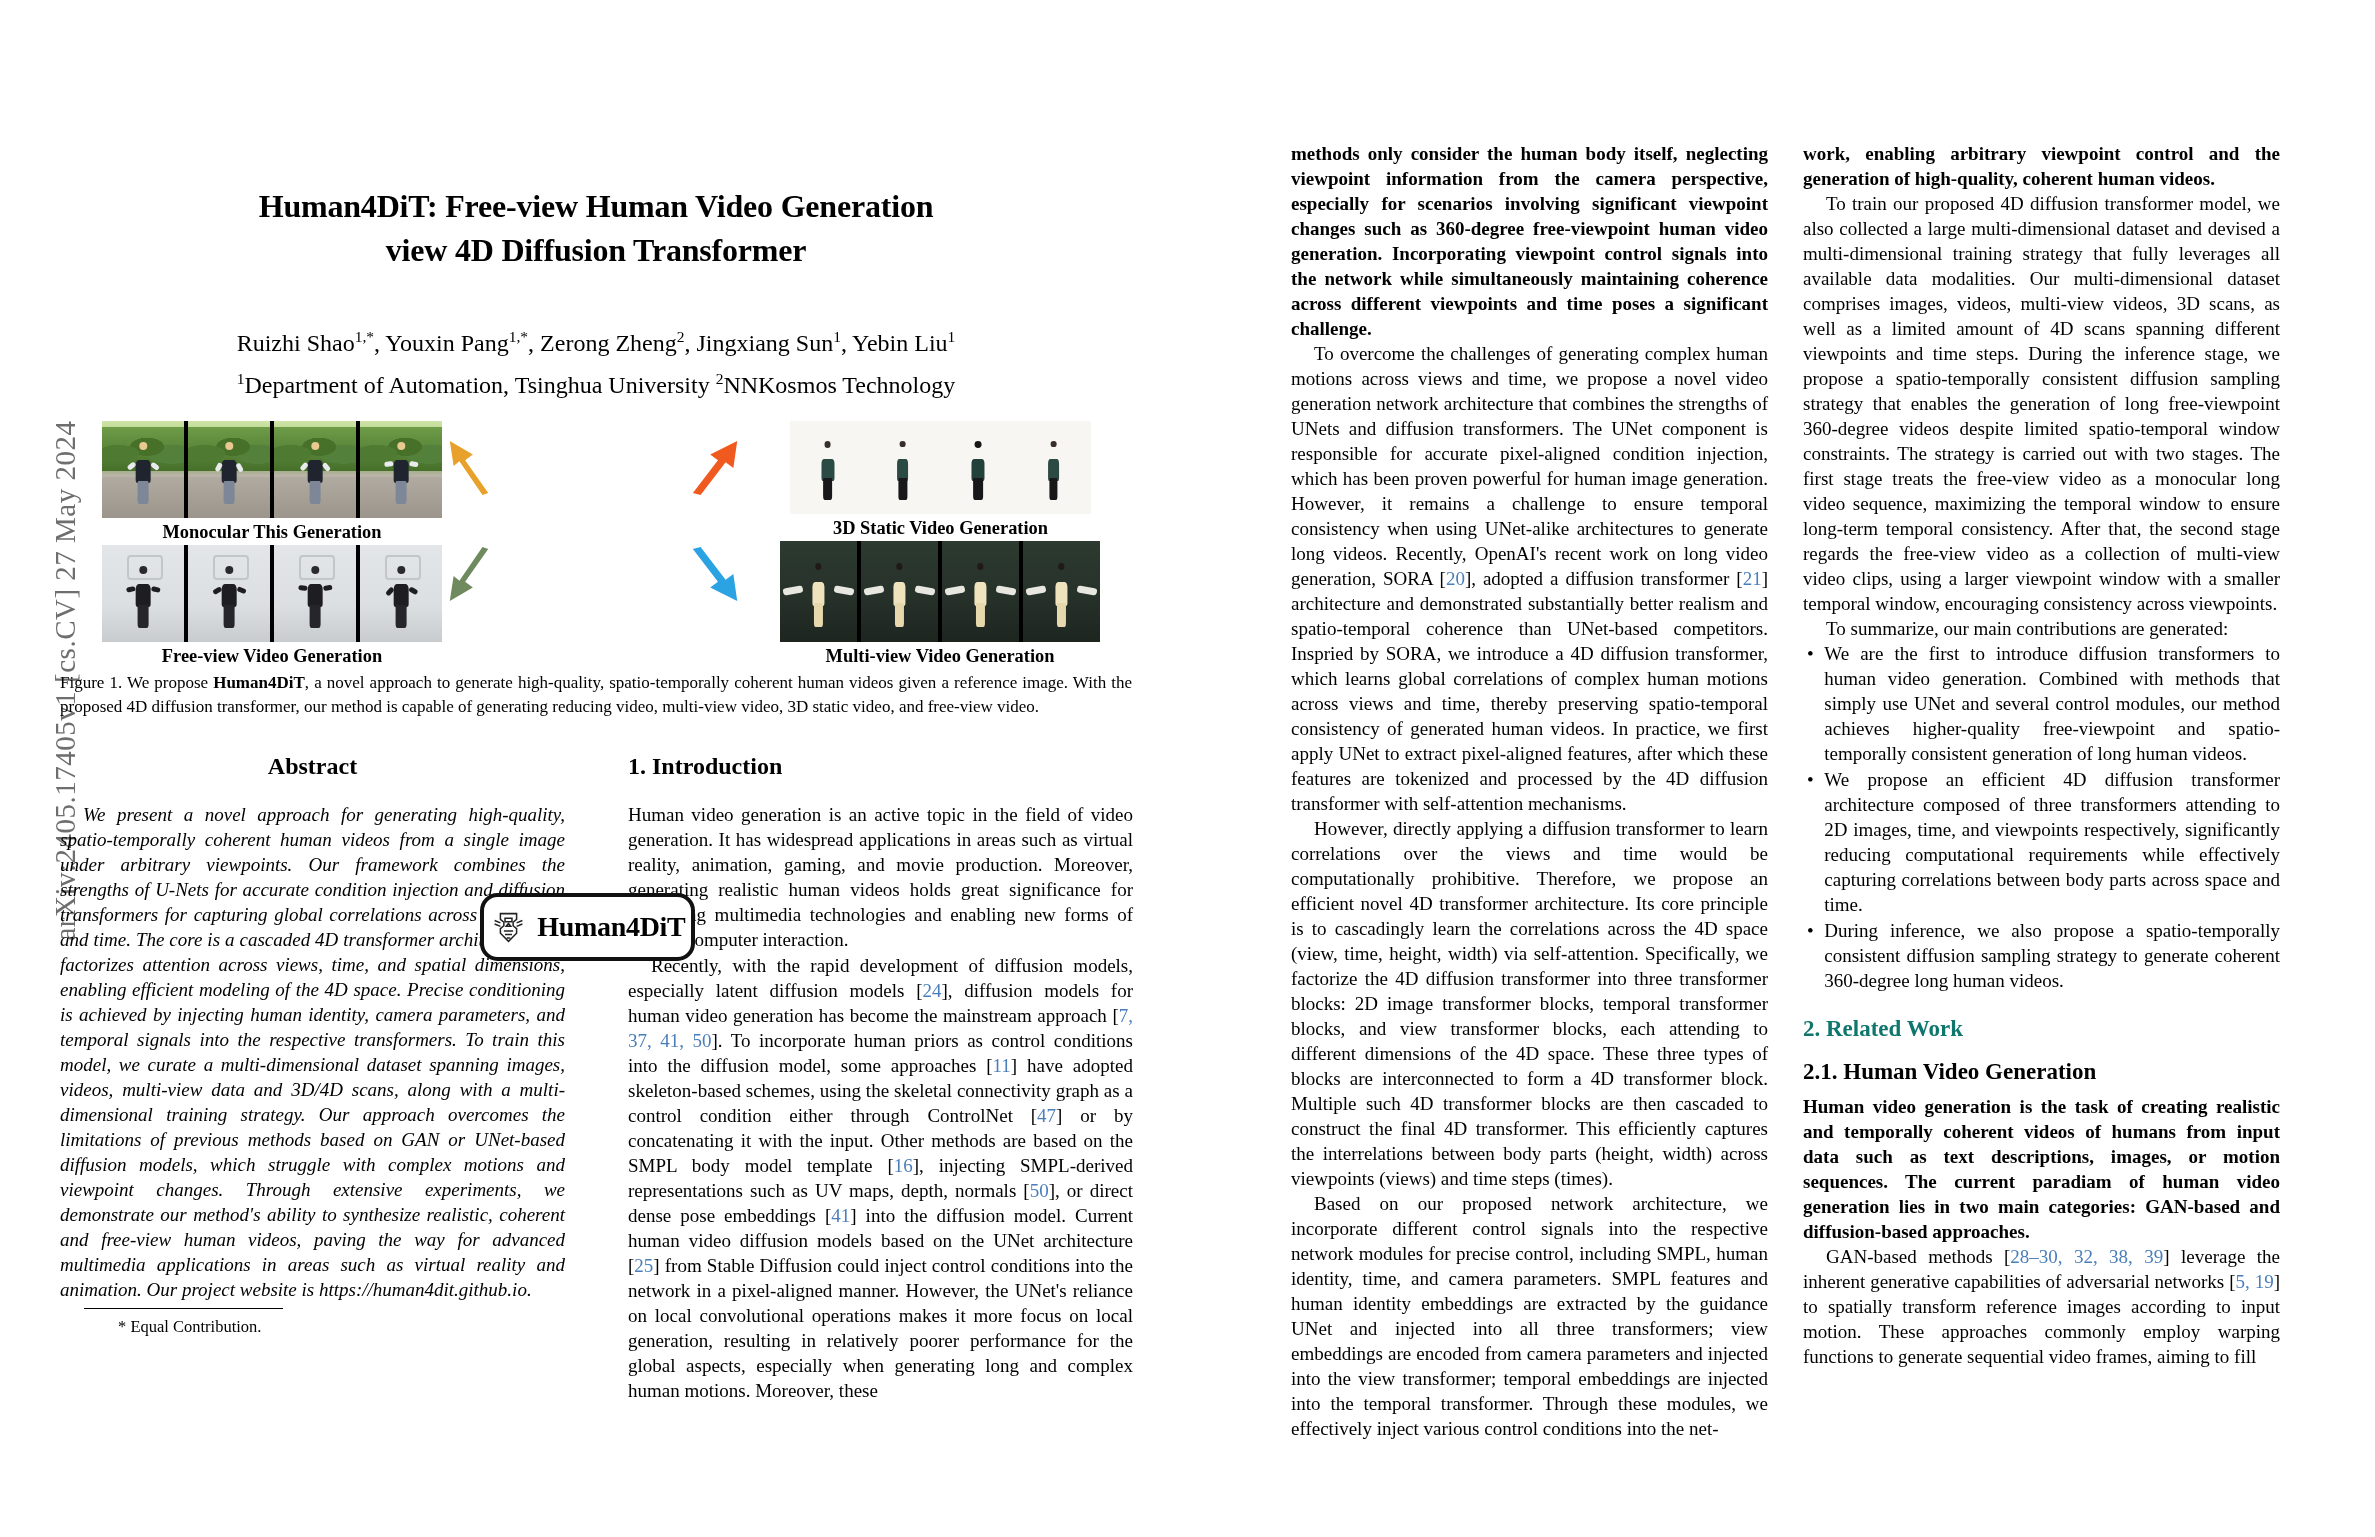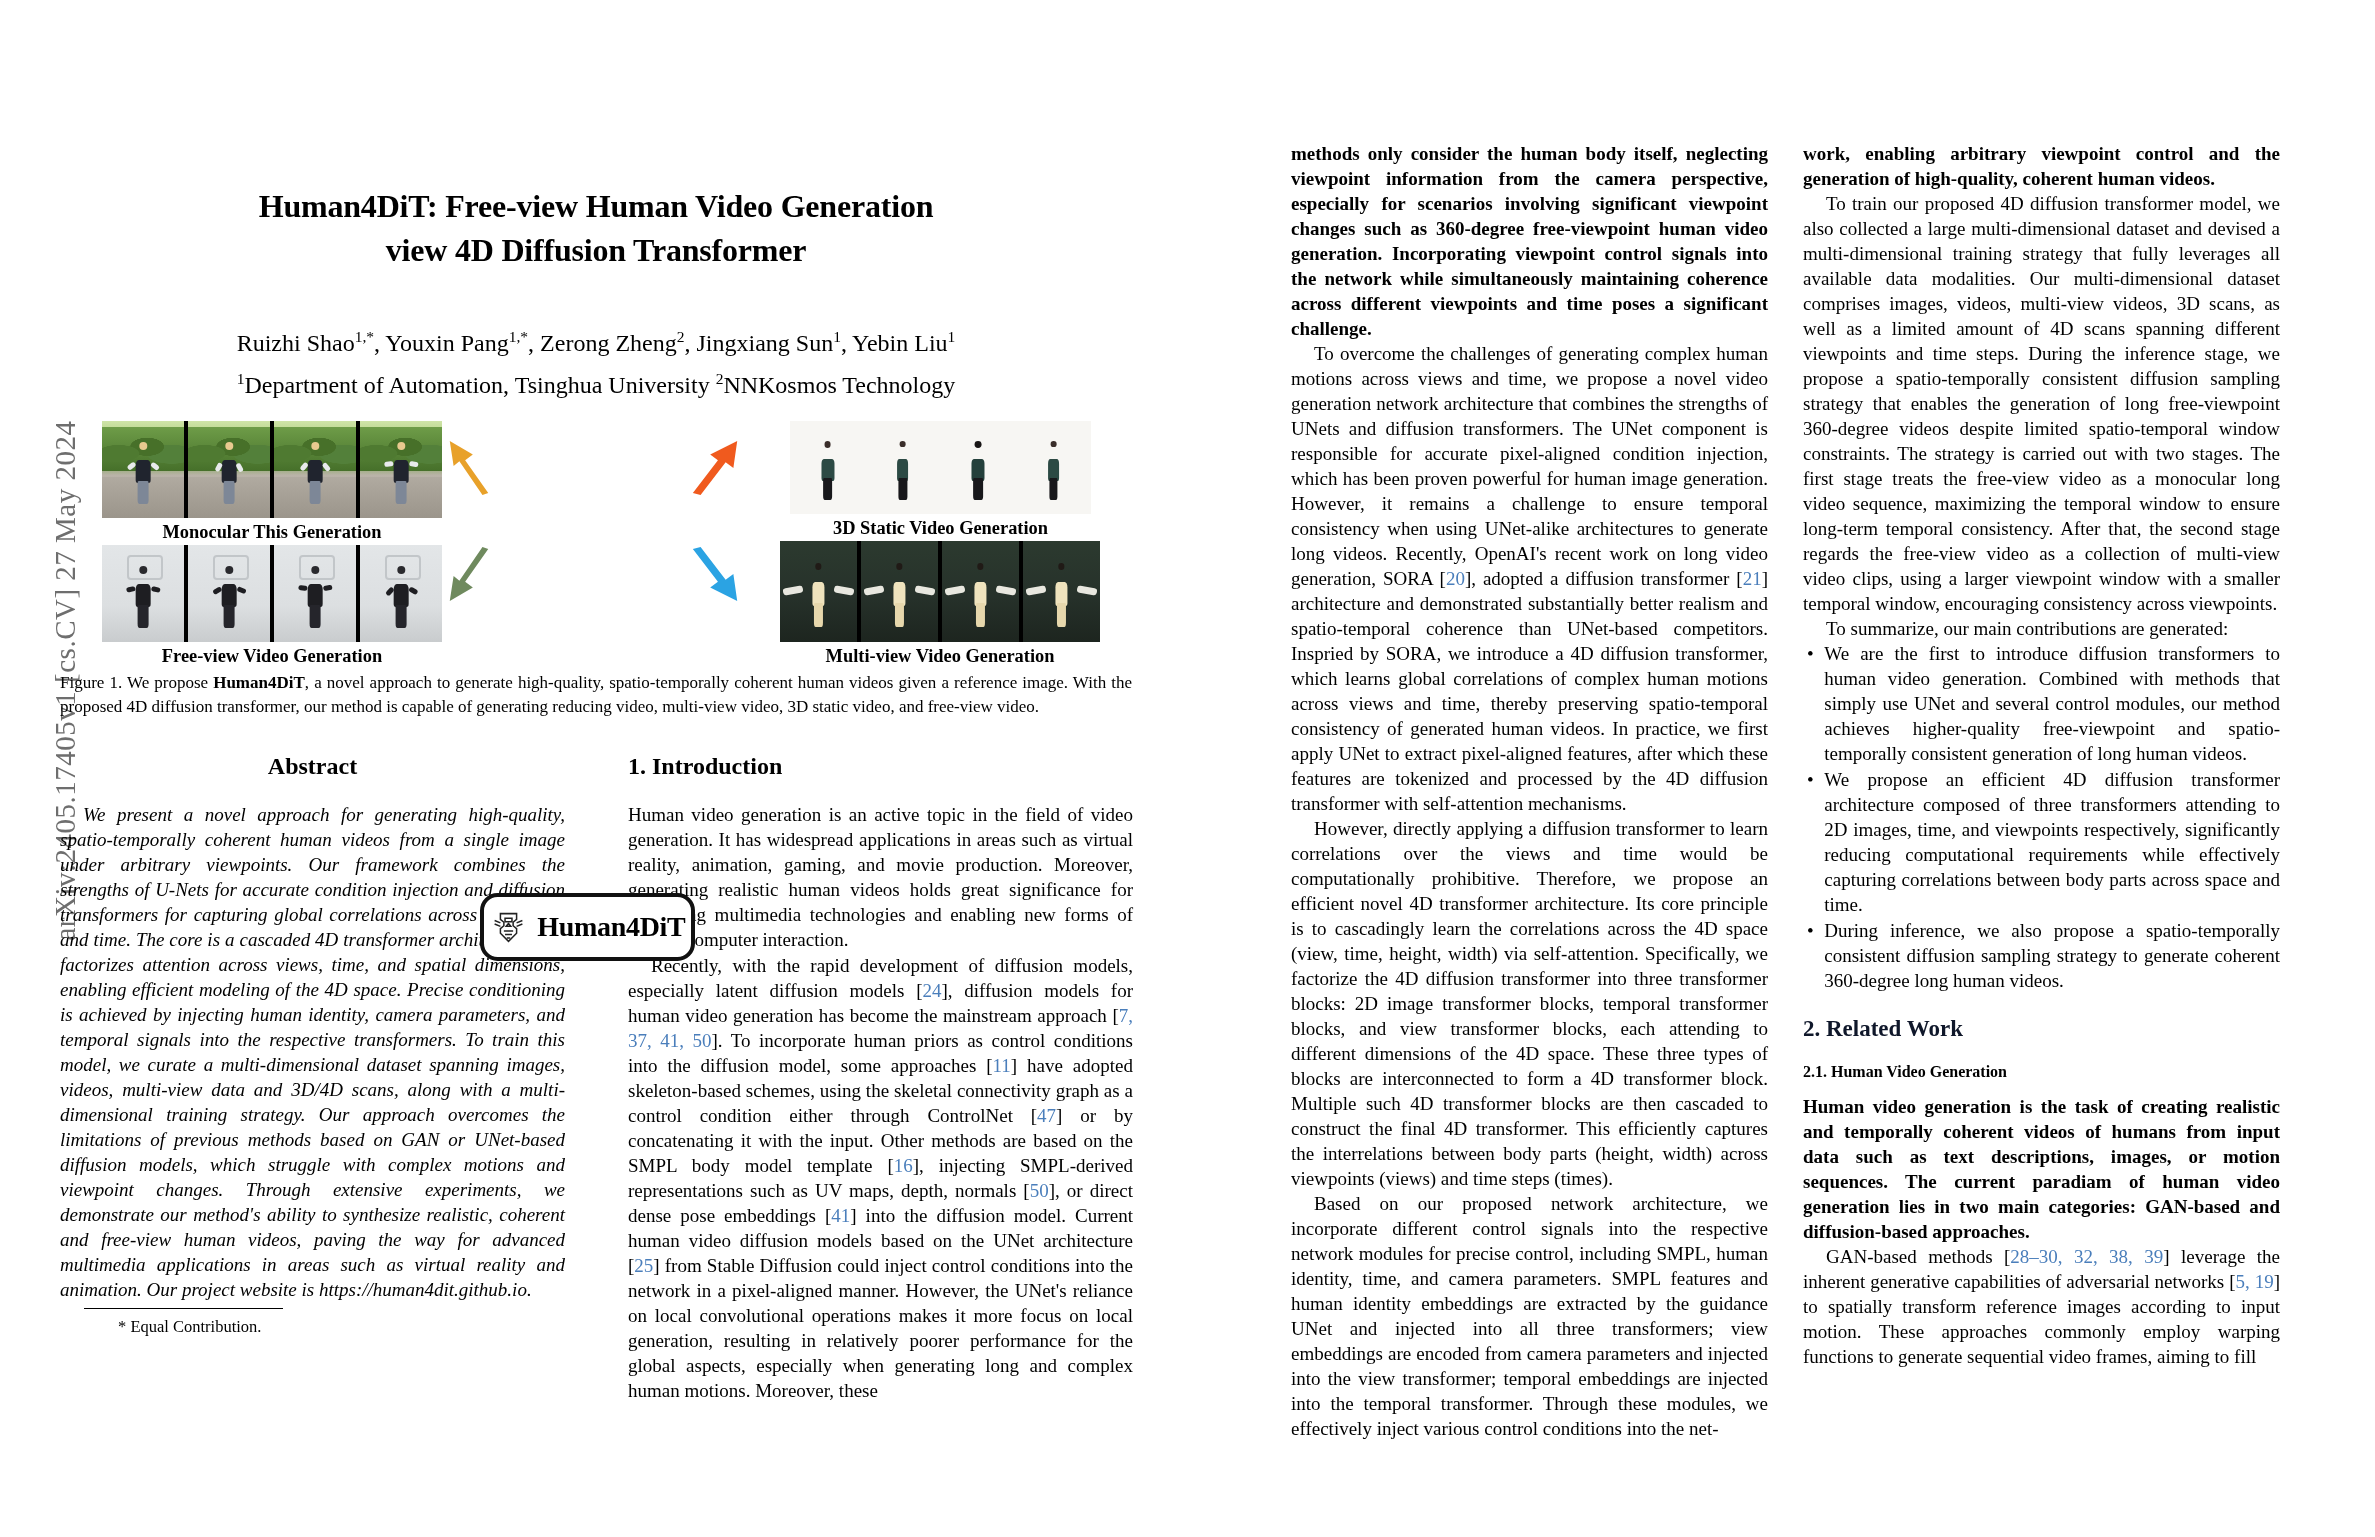--- a/index.html
+++ b/index.html
@@ -260,25 +260,25 @@
     color: #000;
     text-indent: 23px;
     margin: 0;
   }
   .rp.noind { text-indent: 0; font-weight: bold; }
   .rh1 {
     font-weight: bold;
     font-size: 23px;
     line-height: 29px;
     margin: 21.3px 0 13.6px 0;
-    color: #0f172a;
+    color: #0f766e;
   }
   .rh2 {
     font-weight: bold;
-    font-size: 16px;
+    font-size: 23px;
     line-height: 26px;
     margin: 15.5px 0 9.7px 0;
     color: #000;
   }
   ul.bullets { margin: 0; padding: 0 0 0 19.4px; list-style: none; }
   ul.bullets li {
     font-size: 19px;
     line-height: 25px;
     text-align: justify;
     color: #000;

